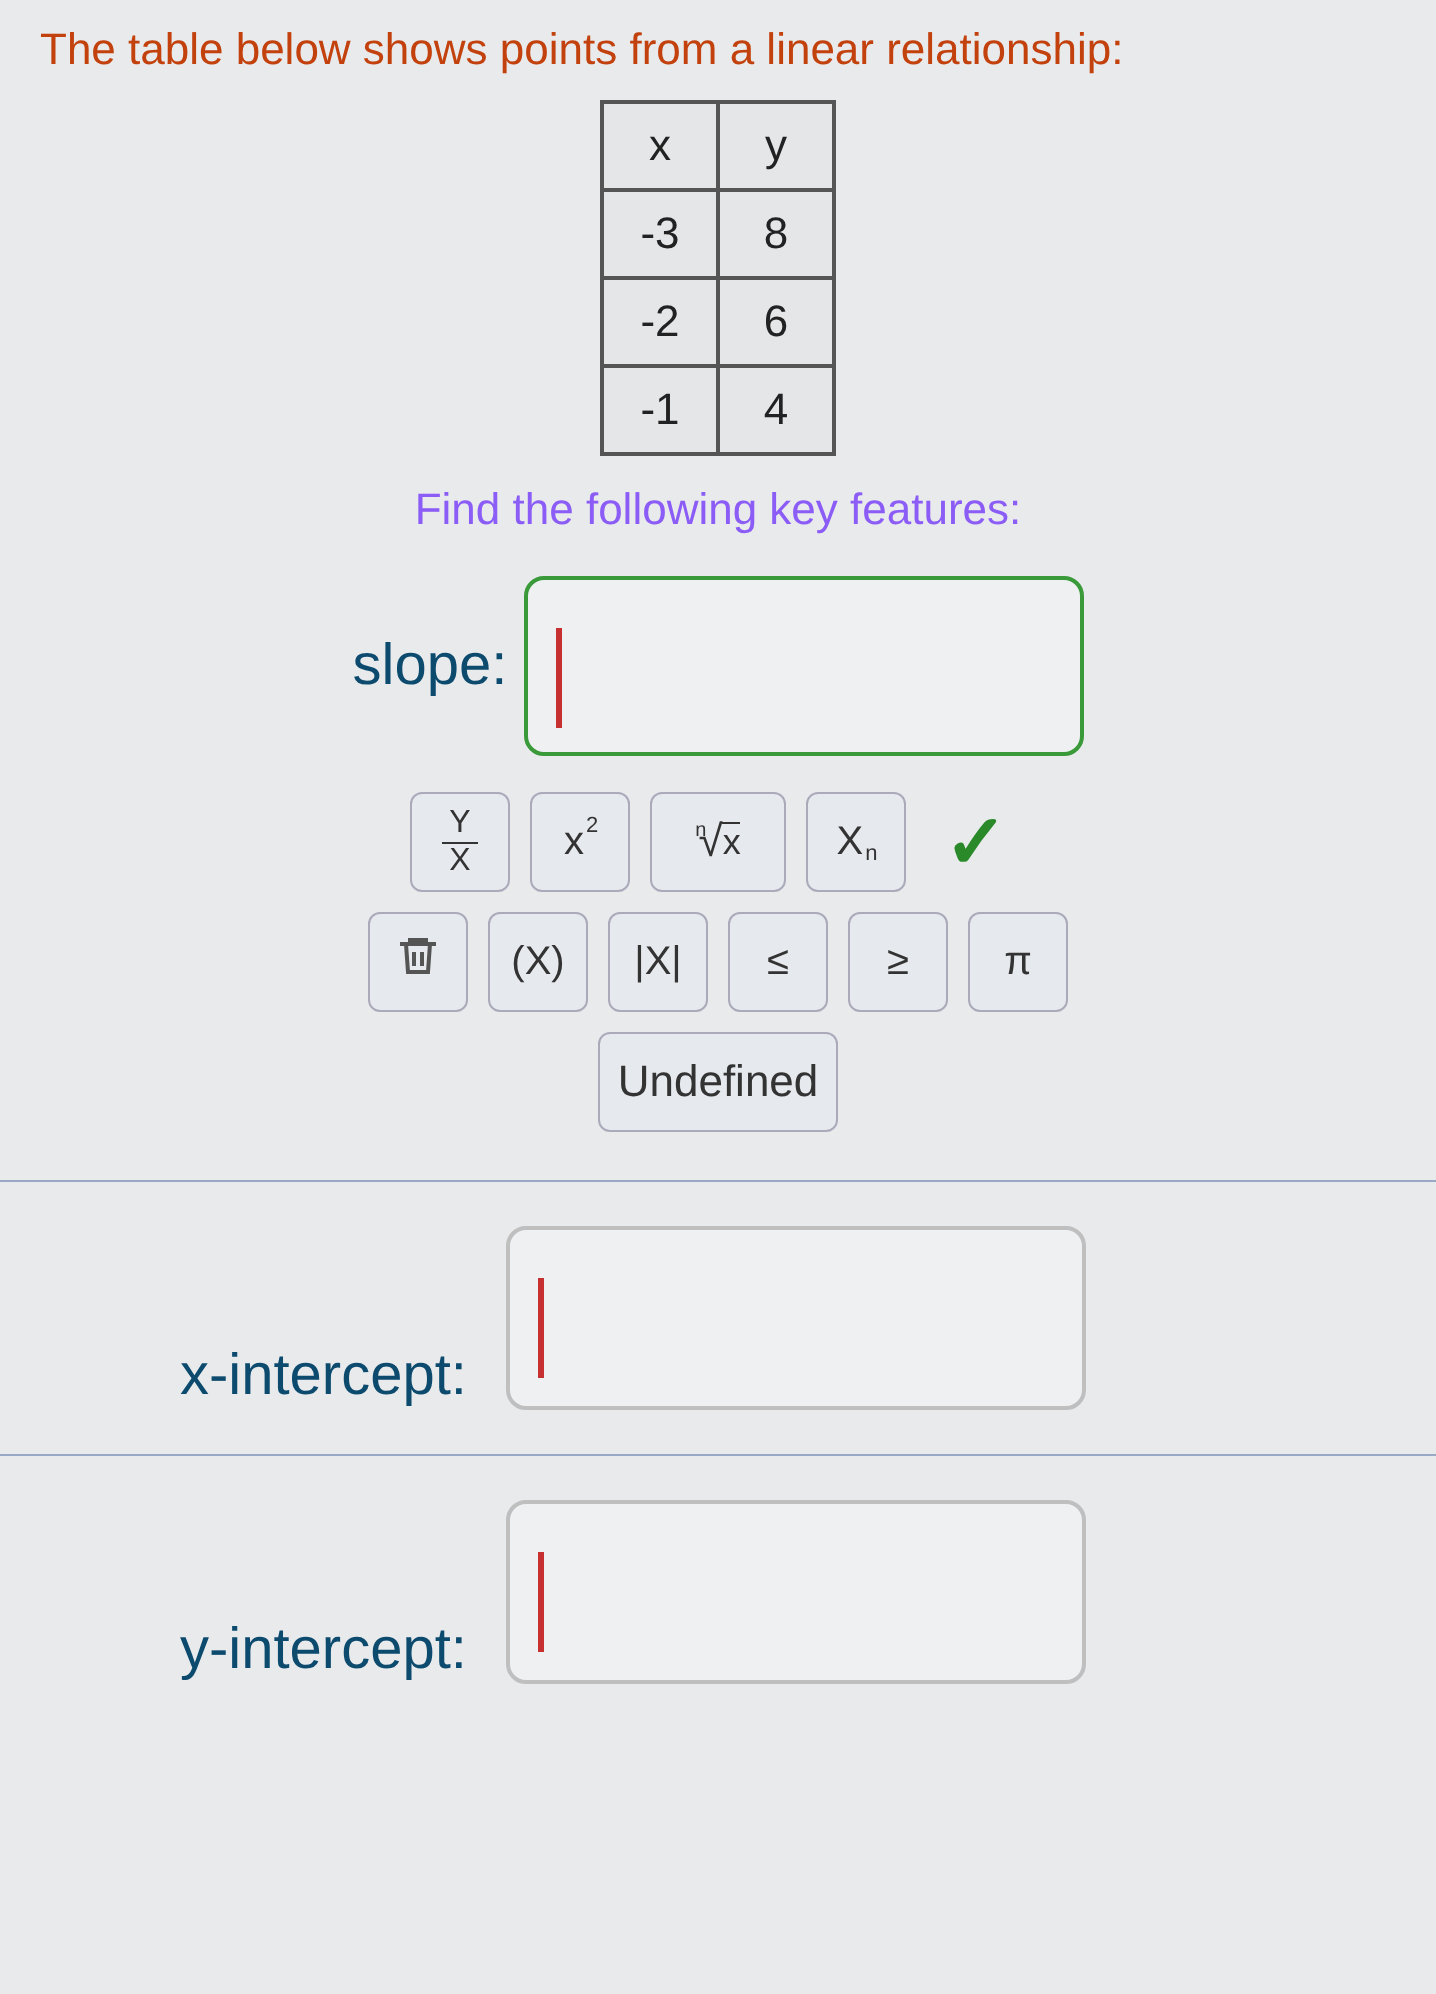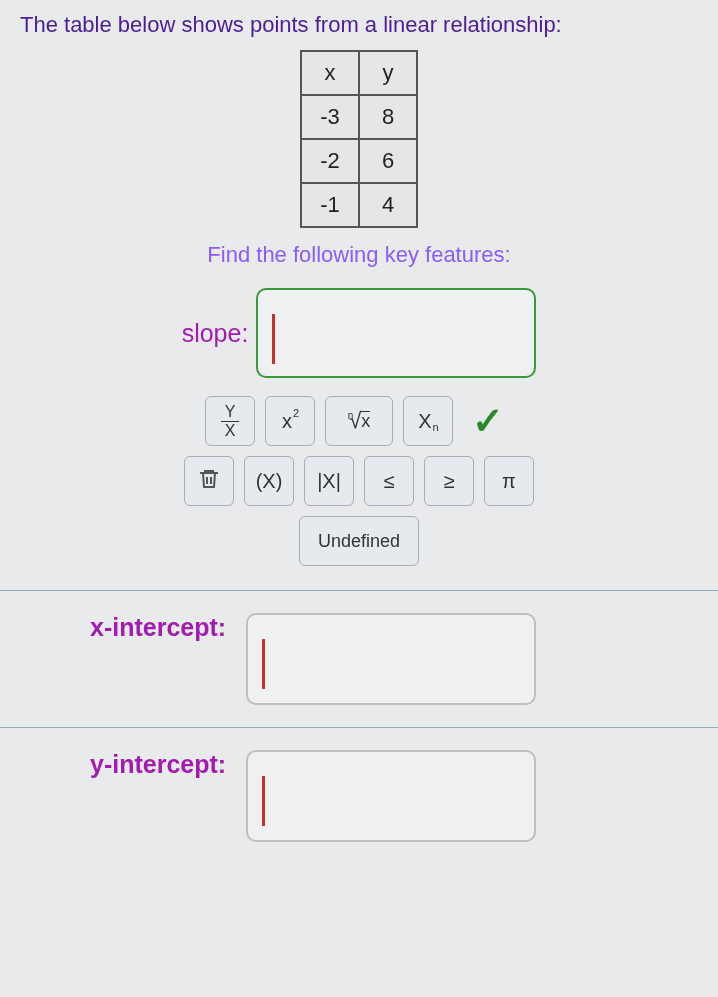--- a/index.html
+++ b/index.html
@@ -7,21 +7,21 @@
     width: 718px;
     height: 997px;
     background: #e8eaec;
     font-family: Arial, Helvetica, sans-serif;
     color: #3a3a3a;
     padding: 12px 20px;
     position: relative;
   }
   .prompt-text {
     font-size: 22px;
-    color: #4c1d95;
+    color: #c2410c;
     margin-bottom: 12px;
   }
   .data-table {
     margin: 0 auto 14px auto;
     border-collapse: collapse;
     background: #e4e6e8;
   }
   .data-table th, .data-table td {
     border: 2px solid #555;
     width: 58px;
@@ -39,22 +39,22 @@
     color: #8b5cf6;
   }
   .answer-row {
     display: flex;
     align-items: center;
     justify-content: center;
     gap: 8px;
     margin: 10px 0 18px 0;
   }
   .answer-label {
-    font-size: 25px;
-    color: #a21caf;
+    font-size: 29px;
+    color: #0c4a6e;
     text-align: right;
   }
   .answer-box {
     border: 2px solid #3a9a3a;
     border-radius: 10px;
     width: 280px;
     height: 90px;
     background: #eef0f2;
     padding: 6px 10px;
     position: relative;
@@ -95,21 +95,21 @@
     display: flex;
     align-items: center;
     justify-content: center;
     font-size: 20px;
     color: #333;
     padding: 0 8px;
     cursor: pointer;
     position: relative;
   }
   .tb-btn.wide { min-width: 68px; }
-  .tb-btn.xwide { min-width: 120px; font-size: 18px; }
+  .tb-btn.xwide { min-width: 120px; font-size: 22px; }
   .frac {
     display: flex;
     flex-direction: column;
     align-items: center;
     font-size: 16px;
     line-height: 1;
   }
   .frac .num { border-bottom: 1.5px solid #333; padding: 0 4px 1px 4px; }
   .frac .den { padding-top: 1px; }
   .sup { font-size: 11px; position: relative; top: -8px; left: 1px; }
@@ -135,24 +135,23 @@
     text-align: center;
   }
   .section-divider {
     border: none;
     border-top: 1.5px solid #9aa8c8;
     margin: 20px -20px;
   }
   .trash-icon svg { width: 24px; height: 24px; }
   .intercept-section {
     display: flex;
-    align-items: flex-start;
+    align-items: flex-end;
     gap: 20px;
     margin: 22px 0 22px 70px;
-    font-weight: bold;
   }
 </style>
 </head>
 <body>
 
 <div class="prompt-text">The table below shows points from a linear relationship:</div>
 
 <table class="data-table">
   <tbody>
       <tr>

